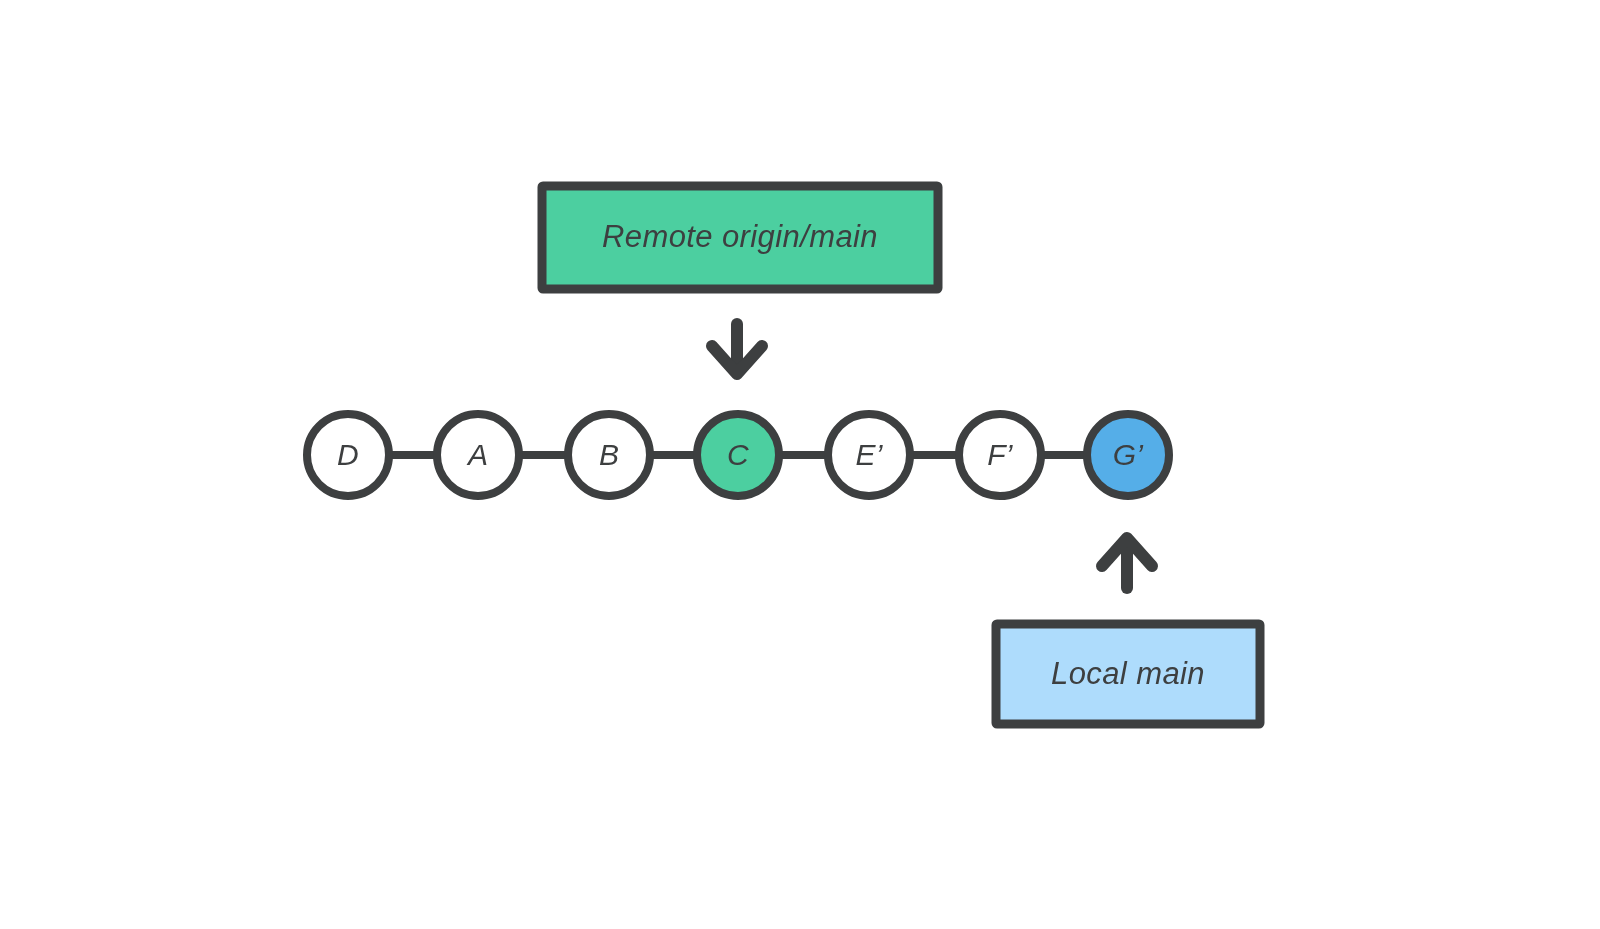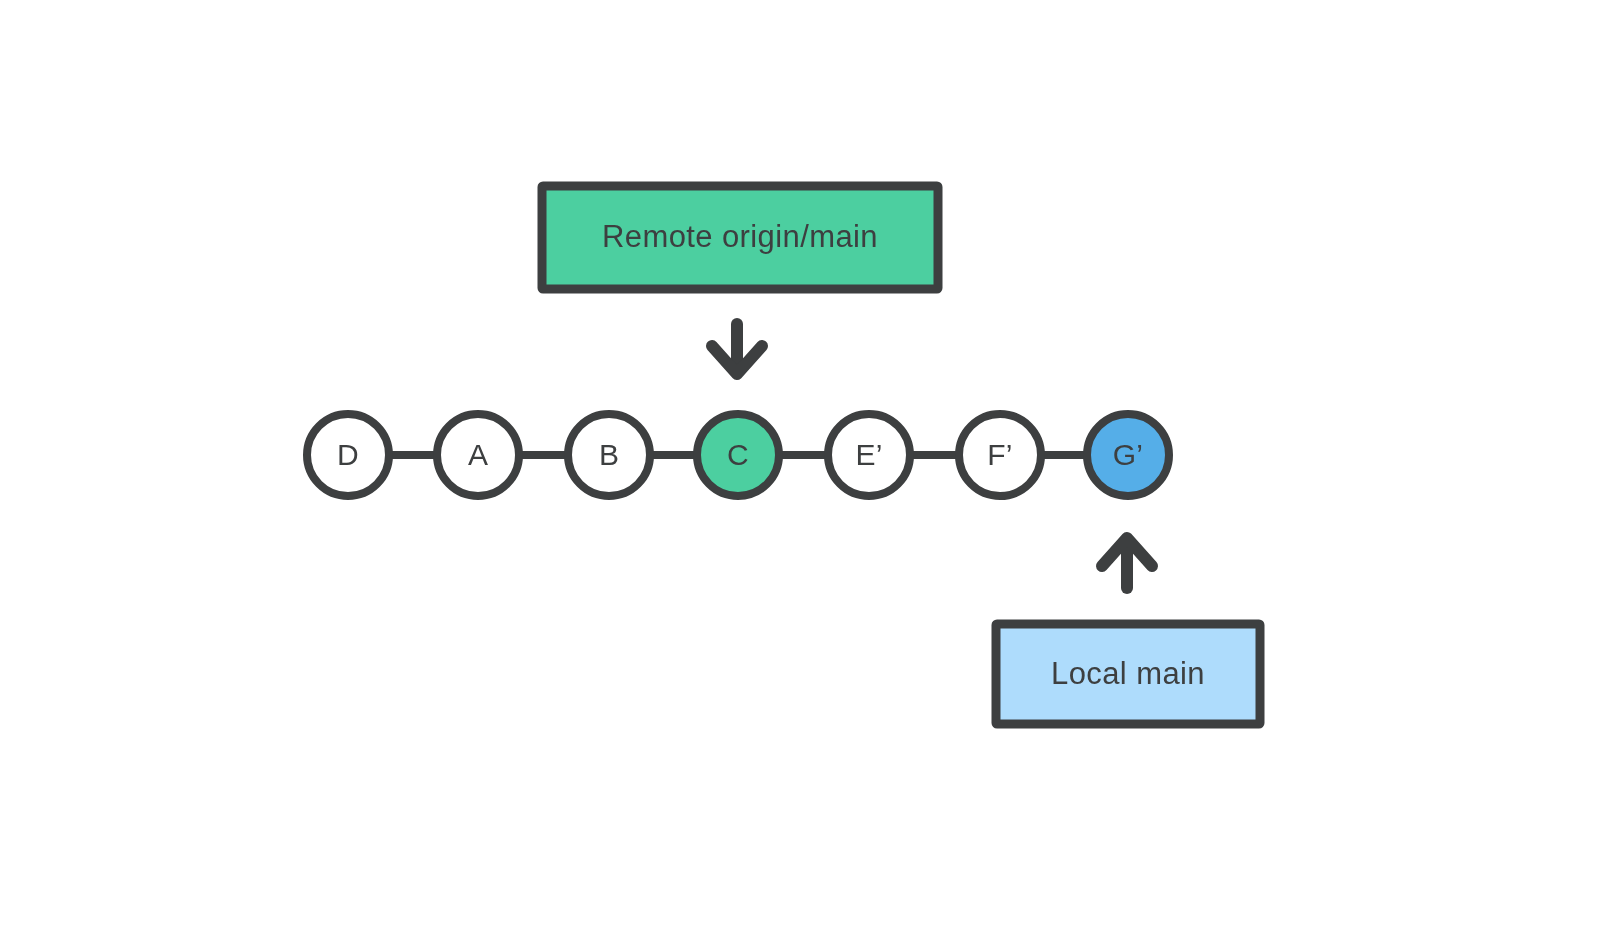--- a/index.html
+++ b/index.html
@@ -10,20 +10,21 @@
   }
   body {
     font-family: "Liberation Sans", "DejaVu Sans", sans-serif;
   }
   #canvas {
     position: relative;
     width: 1600px;
     height: 929px;
     background: #ffffff;
     overflow: hidden;
+    font-style: italic;
   }
   #diagram-svg {
     position: absolute;
     left: 0;
     top: 0;
     width: 1600px;
     height: 929px;
     display: block;
   }
   .box-label {

